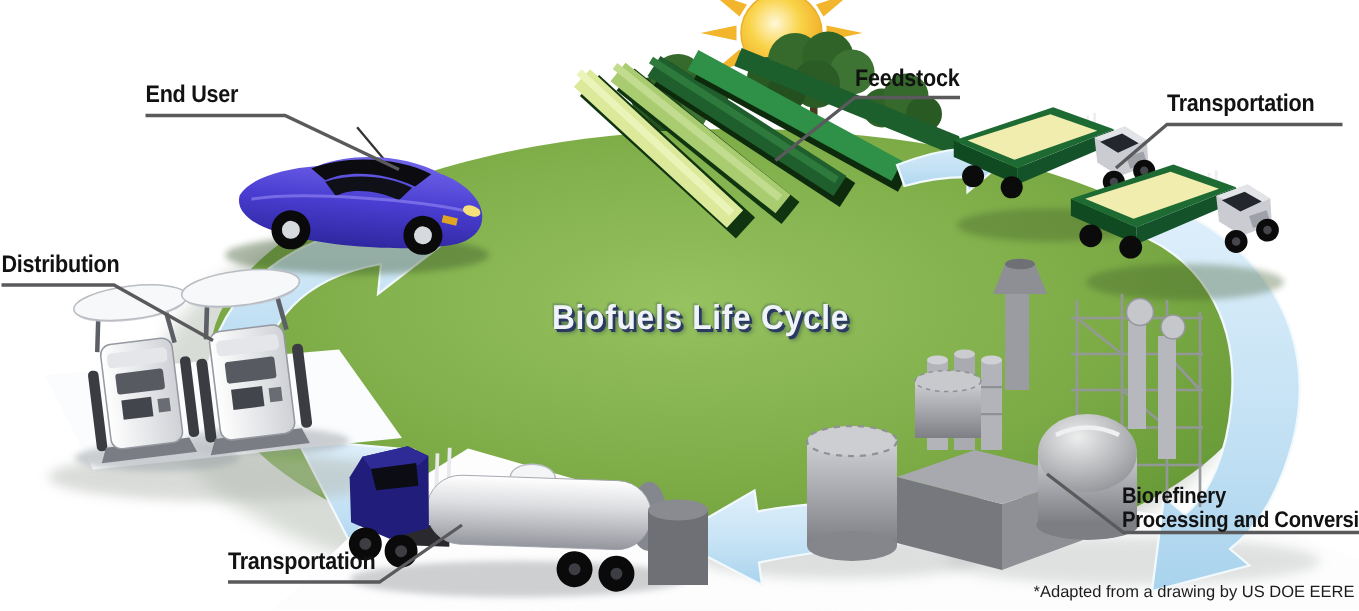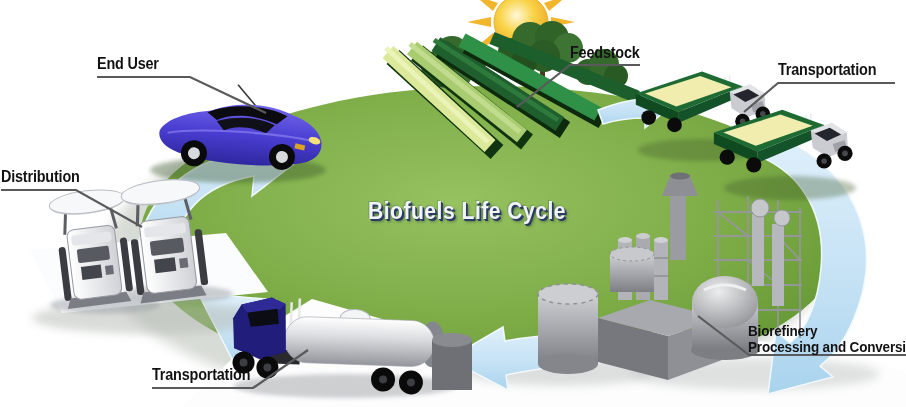--- a/index.html
+++ b/index.html
@@ -337,13 +337,14 @@
   <div class="label" style="left:570px;top:45px;">Feedstock</div>
   <div class="label" style="left:778px;top:62px;">Transportation</div>
   <div class="label" style="left:1px;top:169px;">Distribution</div>
   <div class="label" style="left:152px;top:367px;">Transportation</div>
   <div class="label small bioref-label" style="left:748px;top:323px;">
     <span class="l1">Biorefinery</span>
     <span class="l2">Processing and Conversion</span>
   </div>
 
   <div id="cycle-title">Biofuels Life Cycle</div>
+  <div id="footnote">*Adapted from a drawing by US DOE EERE</div>
 </div>
 
 </body></html>

